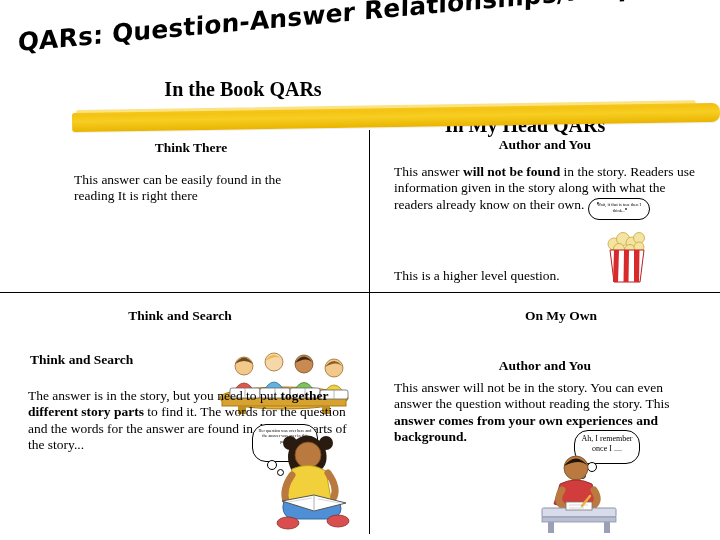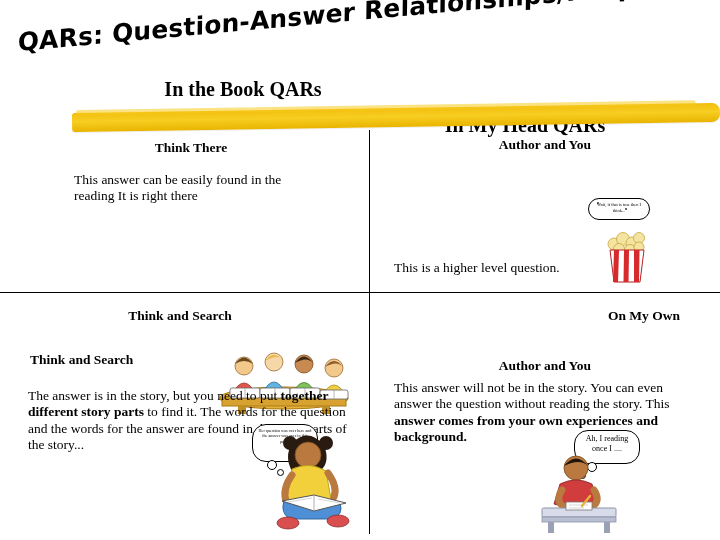--- a/index.html
+++ b/index.html
@@ -117,29 +117,29 @@
   }
   .body-text b { font-weight: bold; }
 
   
   #tl-title { position: absolute; left: 60px; top: 8px; width: 262px; }
   #tl-p1 { position: absolute; left: 74px; top: 40px; width: 250px; }
 
   
   #tr-title { position: absolute; left: 40px; top: 5px; width: 270px; }
   #tr-p1 { position: absolute; left: 24px; top: 32px; width: 305px; }
-  #tr-p2 { position: absolute; left: 24px; top: 128px; width: 300px; }
+  #tr-p2 { position: absolute; left: 24px; top: 136px; width: 300px; }
 
   
   #bl-title-1 { position: absolute; left: 30px; top: 14px; width: 300px; }
   #bl-title-2 { position: absolute; left: 30px; top: 58px; width: 240px; text-align:left;}
   #bl-p1 { position: absolute; left: 28px; top: 94px; width: 330px; }
 
   
-  #br-title-1 { position: absolute; left: 40px; top: 14px; width: 270px; text-align: right; }
+  #br-title-1 { position: absolute; left: 56px; top: 14px; width: 270px; }
   #br-title-2 { position: absolute; left: 40px; top: 64px; width: 270px; }
   #br-p1 { position: absolute; left: 24px; top: 86px; width: 310px; }
 
   
   .art { position: absolute; }
   #art-readers { left: 208px; top: 212px; width: 152px; height: 72px; }
 
   
   #art-popcorn { left: 592px; top: 212px; width: 80px; height: 72px; }
   .think-bubble {
@@ -234,20 +234,21 @@
         <path d="M117 23 q9 -12 18 0 q-6 -7 -18 0z" fill="#8B5E2A"></path>
         <path d="M114 52 q12 -22 24 0z" fill="#EFD045" stroke="#a58d12" stroke-width="0.8"></path>
         <rect x="112" y="46" width="28" height="9" rx="2" fill="#fff" stroke="#666" stroke-width="0.8"></rect>
         <line x1="126" y1="46" x2="126" y2="55" stroke="#999" stroke-width="0.7"></line>
       </svg>
     </div>
   </div>
 
   <div class="quad" id="quad-tr">
     <div class="quad-title" id="tr-title">Author and You</div>
+    <div class="body-text" id="tr-p1"><span>This answer </span><b>will not be found</b><span> in the story. Readers use information given in the story along with what the readers already know on their own.</span></div>
     <div class="body-text" id="tr-p2">This is a higher level question.</div>
   </div>
 
   <div class="art" id="art-popcorn">
     <svg width="80" height="72" viewBox="0 0 80 72" xmlns="http://www.w3.org/2000/svg">
 
       <g fill="#F4E3A1" stroke="#C9A83A" stroke-width="0.8">
         <circle cx="22" cy="32" r="6"></circle>
         <circle cx="31" cy="27" r="6.5"></circle>
         <circle cx="40" cy="31" r="6"></circle>
@@ -298,21 +299,21 @@
       <path d="M56 74 L78 78" stroke="#bbb" stroke-width="0.6"></path>
     </svg>
   </div>
 
   <div class="quad" id="quad-br">
     <div class="quad-title" id="br-title-1">On My Own</div>
     <div class="quad-title" id="br-title-2">Author and You</div>
     <div class="body-text" id="br-p1"><span>This answer will not be  in the story.  You can even answer the question without reading the story. This </span><b>answer comes from your own experiences and background.</b></div>
   </div>
 
-  <div class="think-bubble" id="bubble-boy">Ah, I reading once I ....</div>
+  <div class="think-bubble" id="bubble-boy">Ah, I remember once I ....</div>
   <div class="art" id="art-boy">
     <svg width="84" height="82" viewBox="0 0 84 82" xmlns="http://www.w3.org/2000/svg">
 
       <circle cx="40" cy="16" r="12" fill="#B9793F" stroke="#7a4a1d" stroke-width="0.8"></circle>
       <path d="M28 14 q12 -15 24 0 q-8 -8 -24 0z" fill="#22160C"></path>
 
       <path d="M24 32 q16 -8 32 0 l6 20 q-22 8 -44 0 z" fill="#D13C3C" stroke="#8d2b2b" stroke-width="0.9"></path>
 
       <path d="M26 38 q-8 12 4 18" stroke="#B9793F" stroke-width="7" fill="none" stroke-linecap="round"></path>
       <path d="M58 38 q8 12 -4 18" stroke="#B9793F" stroke-width="7" fill="none" stroke-linecap="round"></path>

